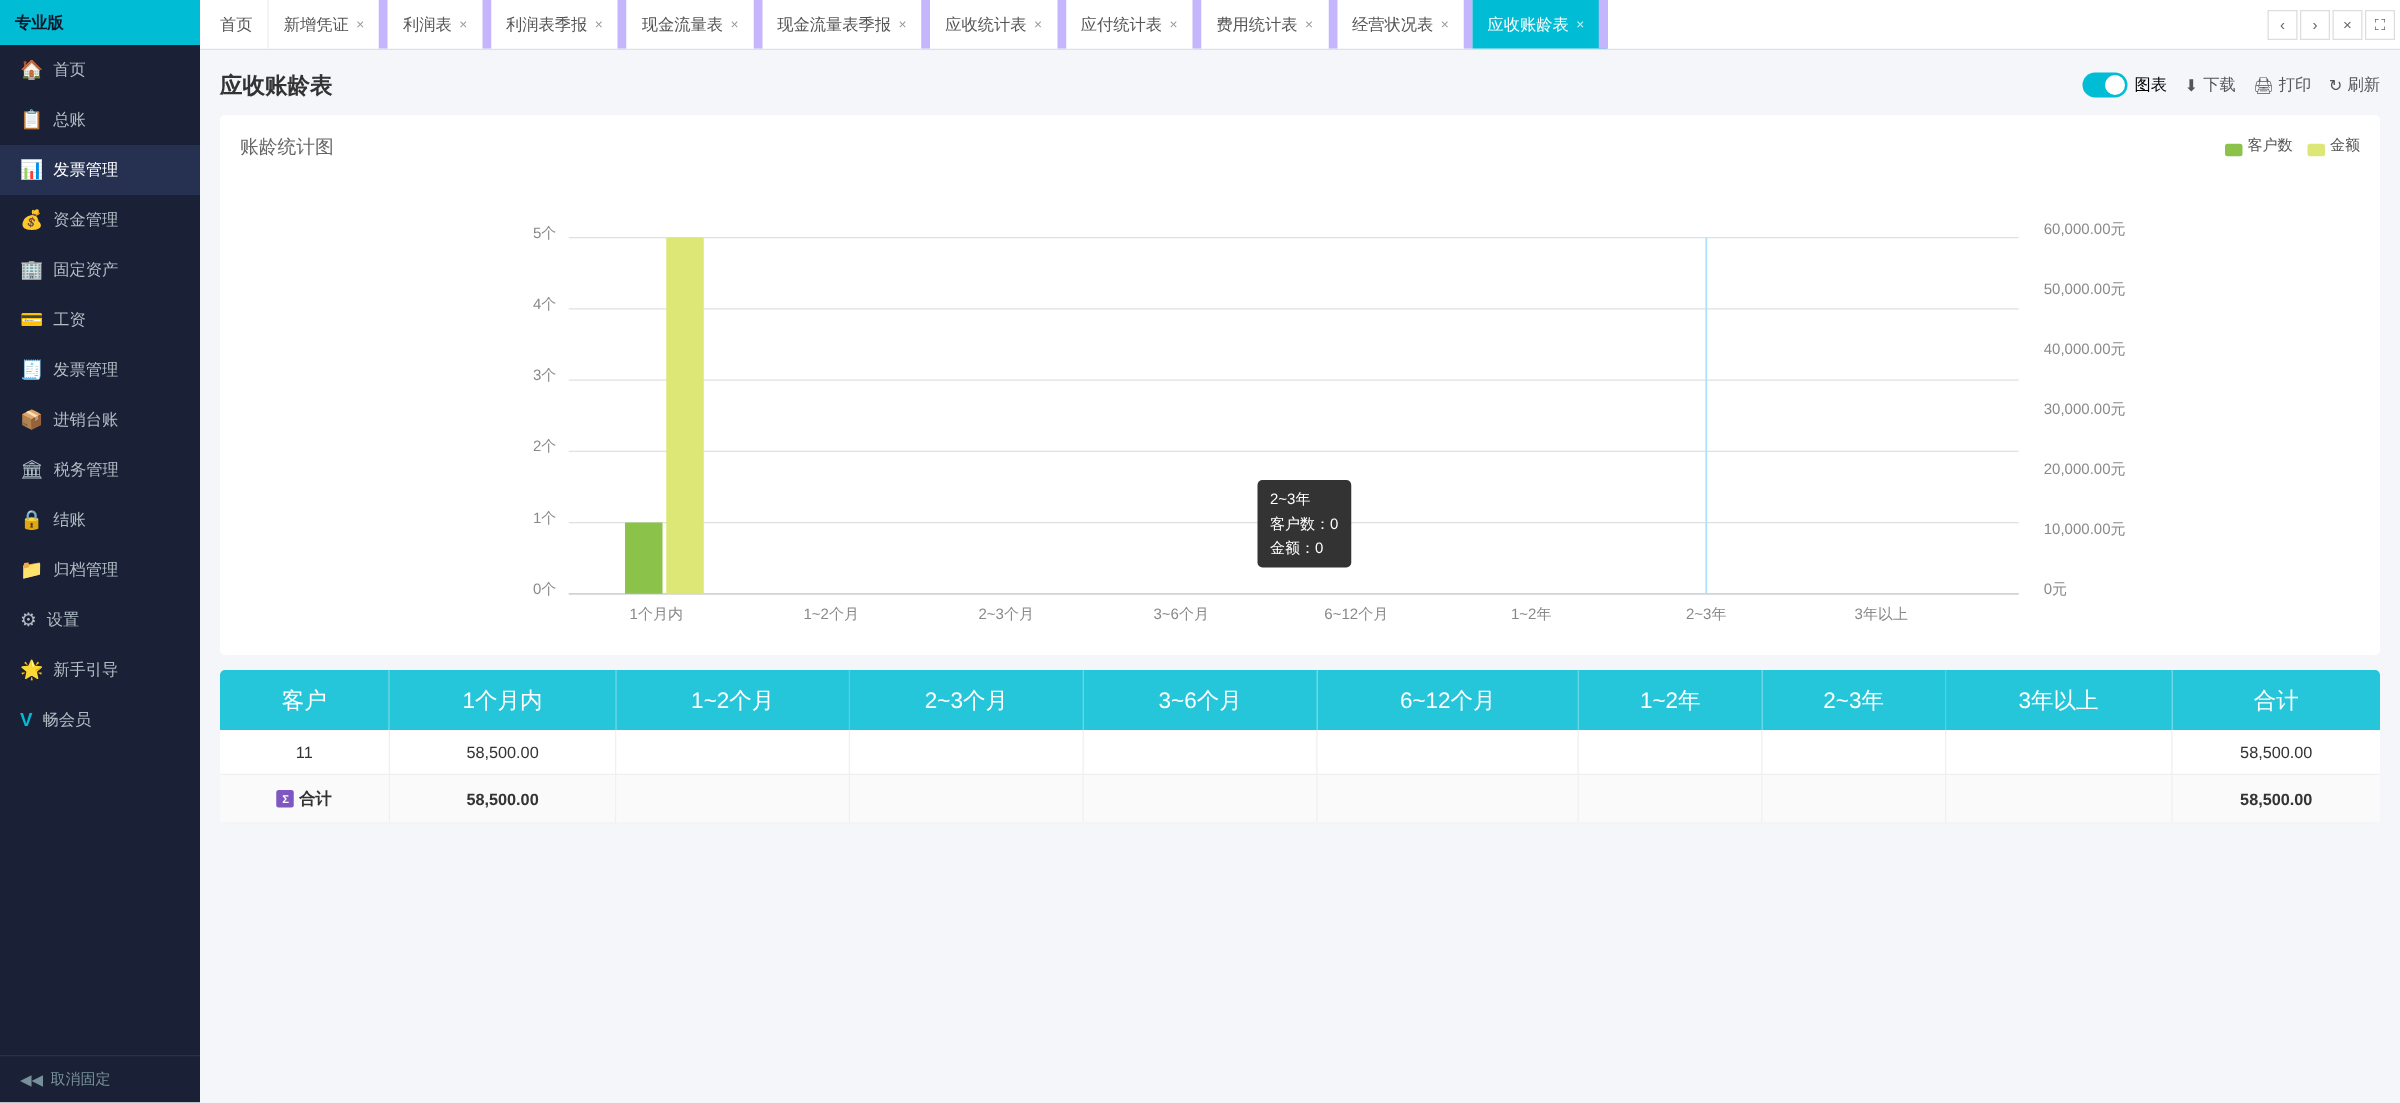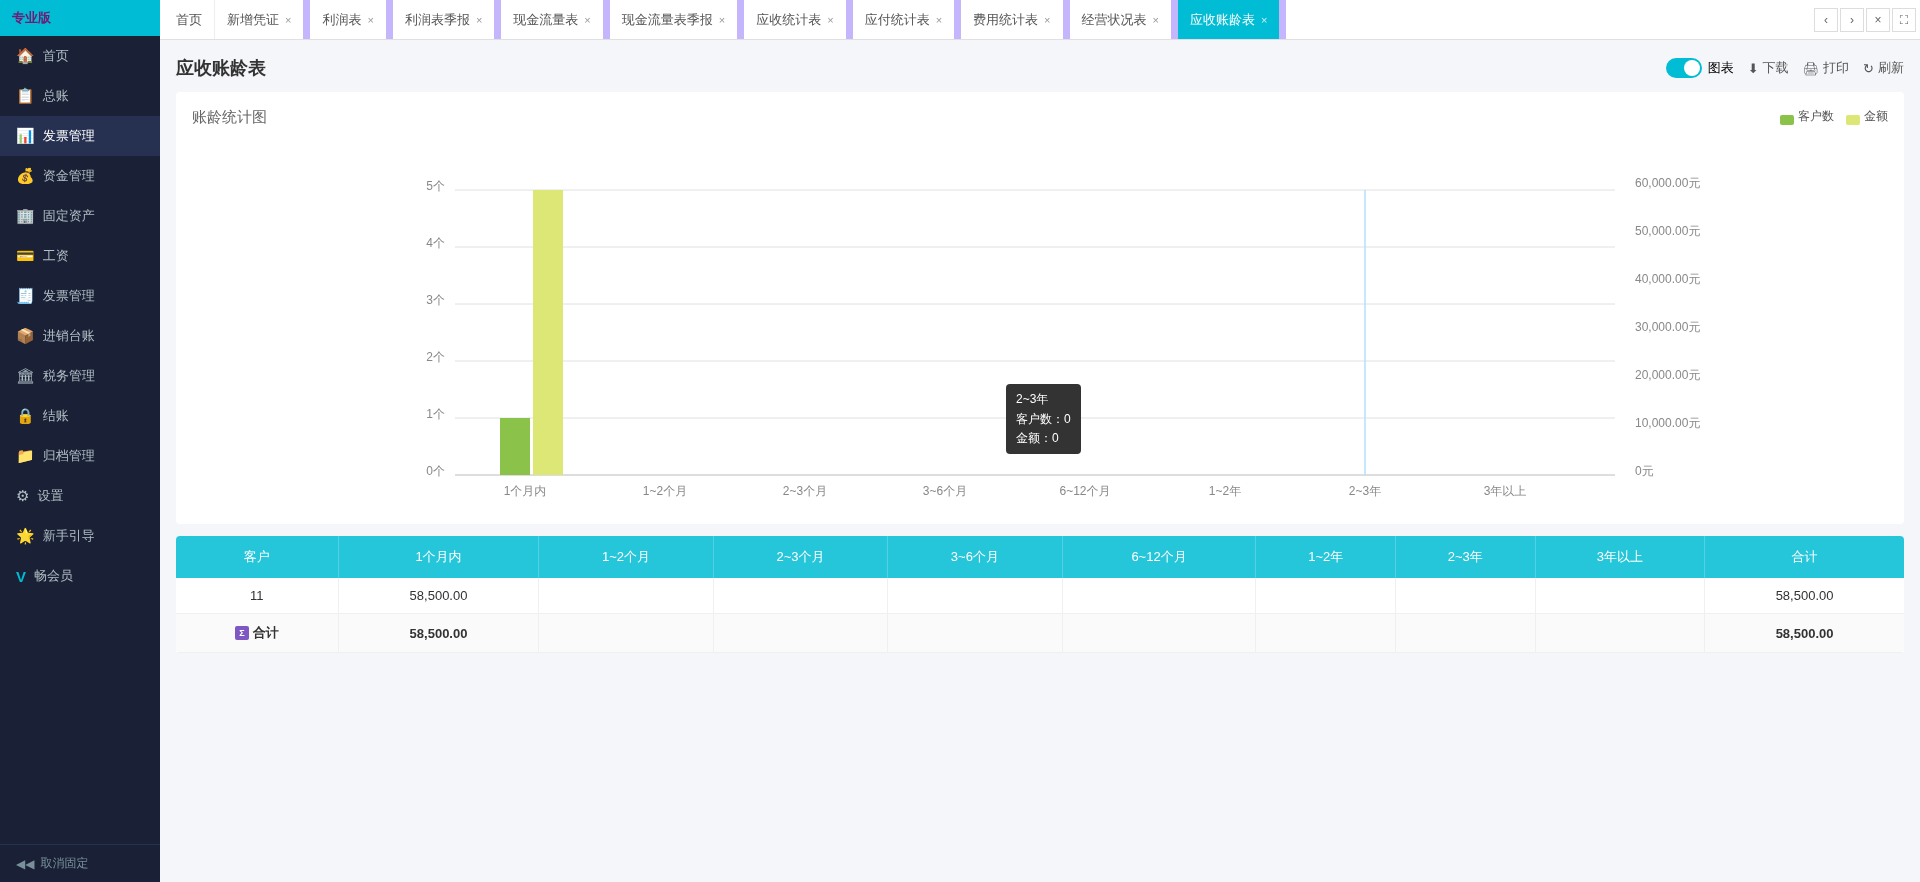--- a/index.html
+++ b/index.html
@@ -14,21 +14,21 @@
       flex-direction: column;
       flex-shrink: 0;
       height: 100%;
     }
     .sidebar-logo {
       background: #00bcd4;
       height: 36px;
       display: flex;
       align-items: center;
       padding: 0 12px;
-      color: #701a75;
+      color: #0f172a;
       font-size: 13px;
       font-weight: bold;
     }
     .sidebar-item {
       display: flex;
       align-items: center;
       gap: 8px;
       padding: 11px 16px;
       cursor: pointer;
       color: #b0bec5;
@@ -206,21 +206,21 @@
       border-radius: 4px;
       overflow: hidden;
     }
     .data-table thead tr {
       background: #26c6da;
       color: #fff;
     }
     .data-table thead th {
       padding: 12px 8px;
       text-align: center;
-      font-size: 13px;
+      font-size: 18px;
       font-weight: normal;
       border-right: 1px solid rgba(255,255,255,0.2);
     }
     .data-table thead th:last-child { border-right: none; }
     .data-table tbody tr {
       border-bottom: 1px solid #f0f0f0;
     }
     .data-table tbody td {
       padding: 10px 8px;
       text-align: center;

